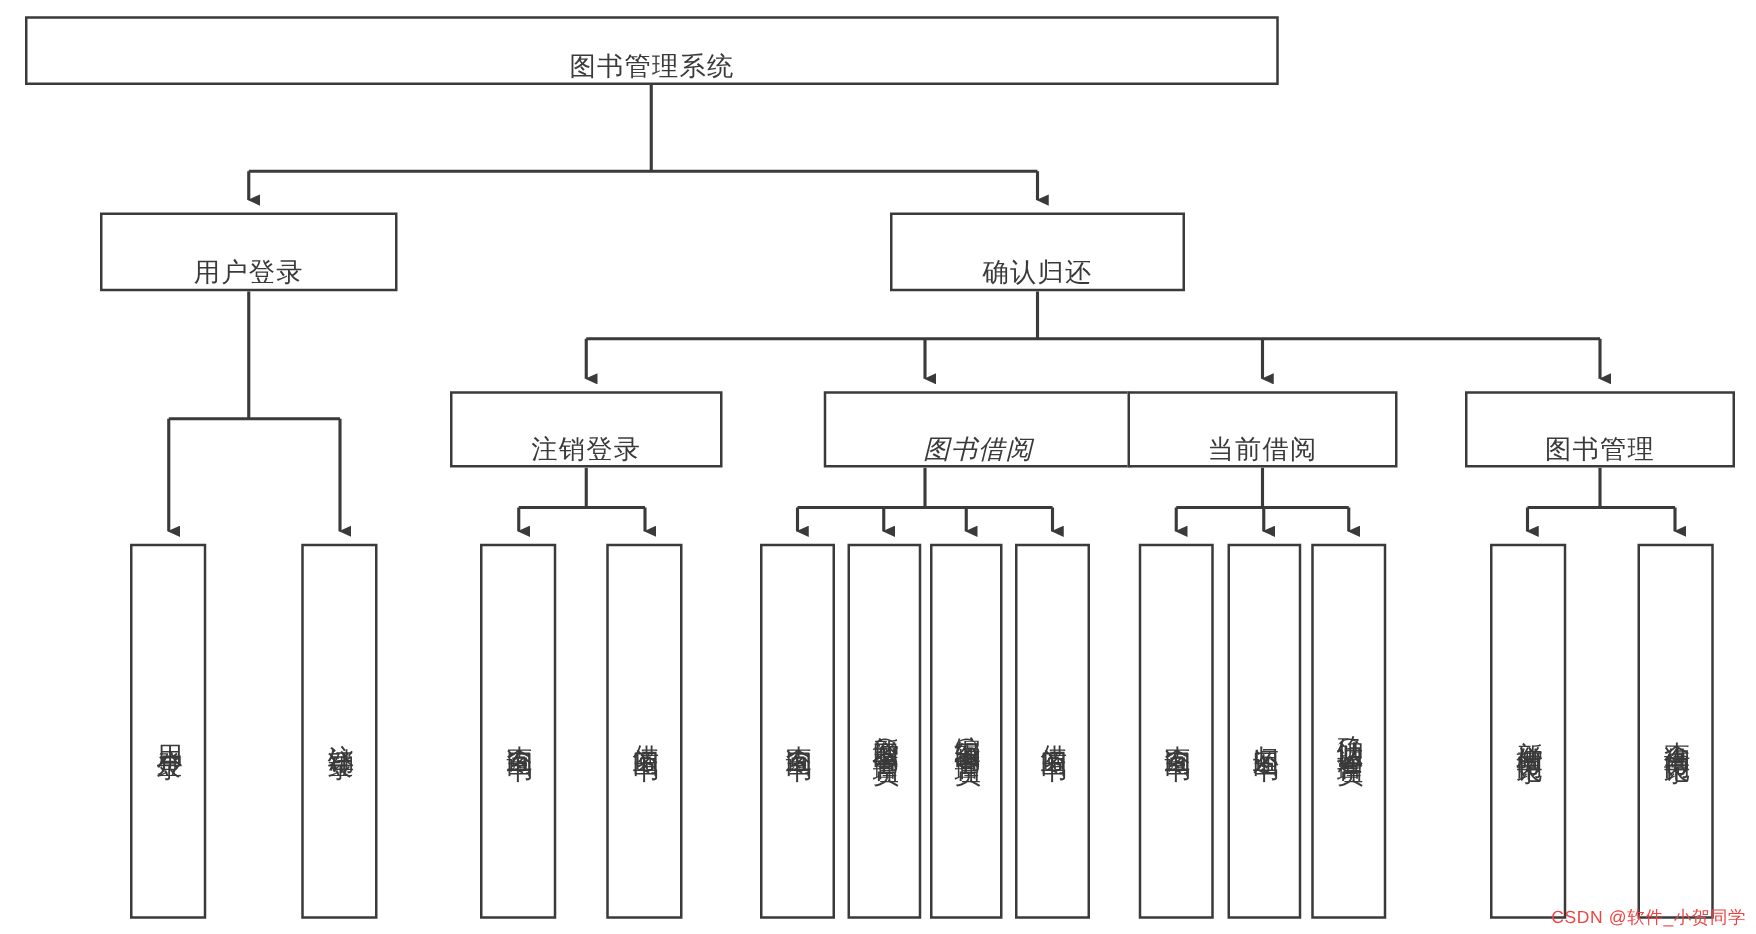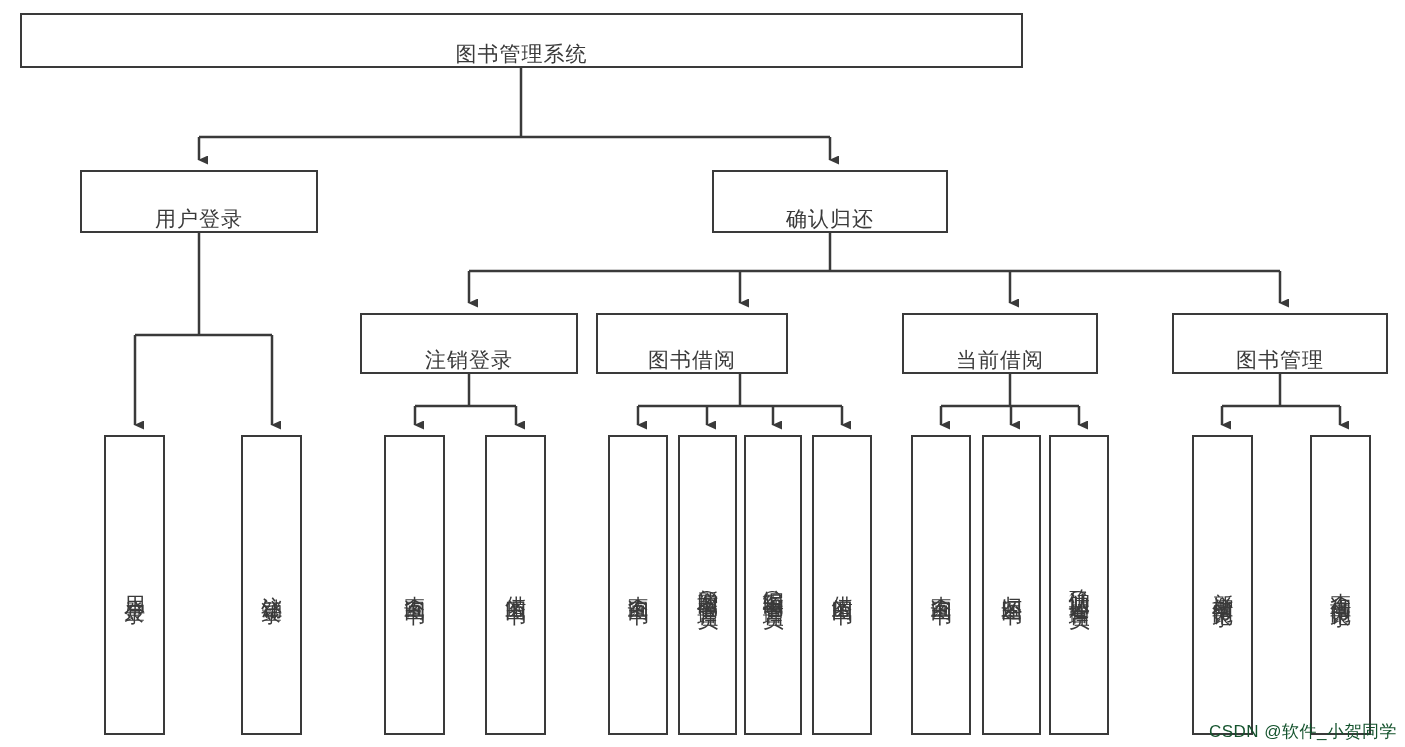--- a/index.html
+++ b/index.html
@@ -50,22 +50,22 @@
     line-height: 1.25;
     padding: 4px 0;
   }
   .node .label {
     display: block;
   }
   .watermark {
     position: absolute;
     right: 8px;
     bottom: 4px;
-    font-size: 17px;
-    color: #14532d;
+    font-size: 14px;
+    color: #ef4444;
     letter-spacing: 0.5px;
     white-space: nowrap;
   }
 </style>
 </head>
 <body>
 
 <div id="canvas">
 
   <svg class="connectors" viewBox="0 0 1405 747" xmlns="http://www.w3.org/2000/svg">
@@ -126,24 +126,24 @@
   <div class="node horizontal" style="left:80px;top:170px;width:238px;height:63px;">
     <span class="label">用户登录</span>
   </div>
   <div class="node horizontal" style="left:712px;top:170px;width:236px;height:63px;">
     <span class="label">确认归还</span>
   </div>
 
   <div class="node horizontal" style="left:360px;top:313px;width:218px;height:61px;">
     <span class="label">注销登录</span>
   </div>
-  <div class="node horizontal" style="left:596px;top:313px;width:192px;height:61px;">
+  <div class="node horizontal" style="left:659px;top:313px;width:247px;height:61px;font-style:italic;">
     <span class="label">图书借阅</span>
   </div>
-  <div class="node horizontal" style="left:902px;top:313px;width:196px;height:61px;">
+  <div class="node horizontal" style="left:902px;top:313px;width:216px;height:61px;">
     <span class="label">当前借阅</span>
   </div>
   <div class="node horizontal" style="left:1172px;top:313px;width:216px;height:61px;">
     <span class="label">图书管理</span>
   </div>
 
   <div class="node vertical" style="left:104px;top:435px;width:61px;height:300px;">
     <span class="label">用户登录</span>
   </div>
   <div class="node vertical" style="left:241px;top:435px;width:61px;height:300px;">

